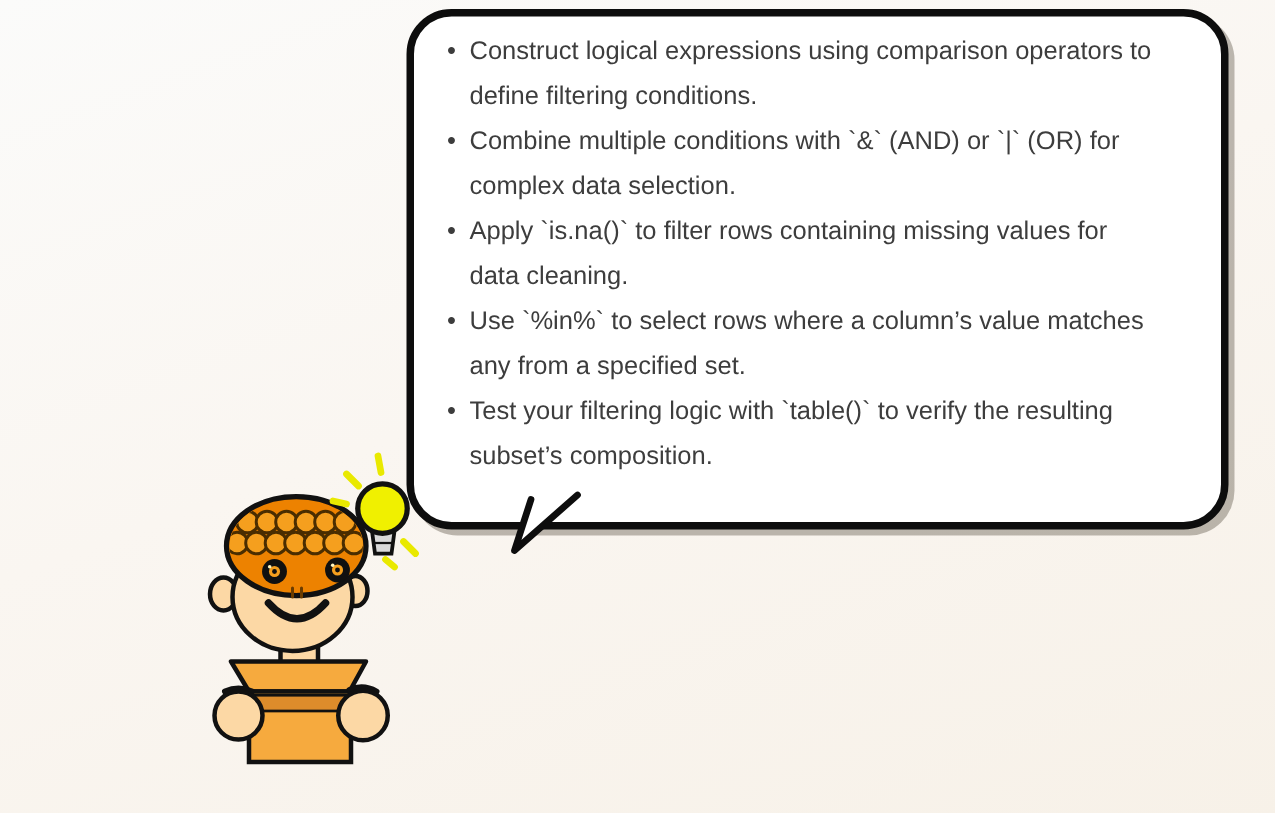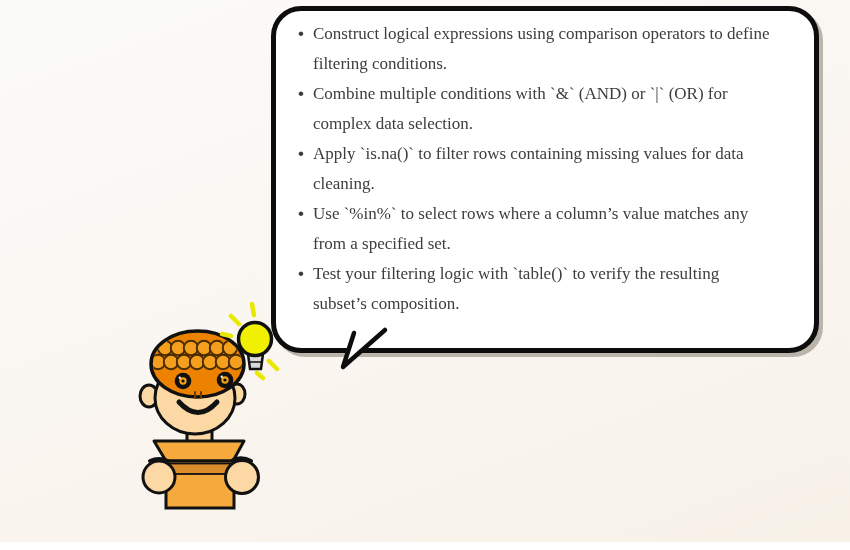--- a/index.html
+++ b/index.html
@@ -17,21 +17,21 @@
     border:5px solid #0d0d0d;border-radius:30px;
     box-shadow:4px 4px 0 rgba(70,60,45,0.35);
     padding:8px 36px 0 22px;
   }
   .bubble ul{list-style:none;margin:0;padding:0;}
   .bubble li{
     display:flex;width:473px;
     font-size:17px;line-height:30px;color:#3d3d3d;
   }
   .blt{flex:none;width:15px;}
-  .txt{flex:1;max-width:458px;font-family:Liberation Serif, serif;}
+  .txt{flex:1;max-width:458px;}
   .art{position:absolute;left:0;top:0;width:850px;height:550px;pointer-events:none;}
   .bottom-strip{position:absolute;left:0;bottom:0;width:850px;height:8px;background:#ffffff;}
 </style>
 </head>
 <body>
 
 <div class="stage">
 
   <div class="bubble">
     <ul>

